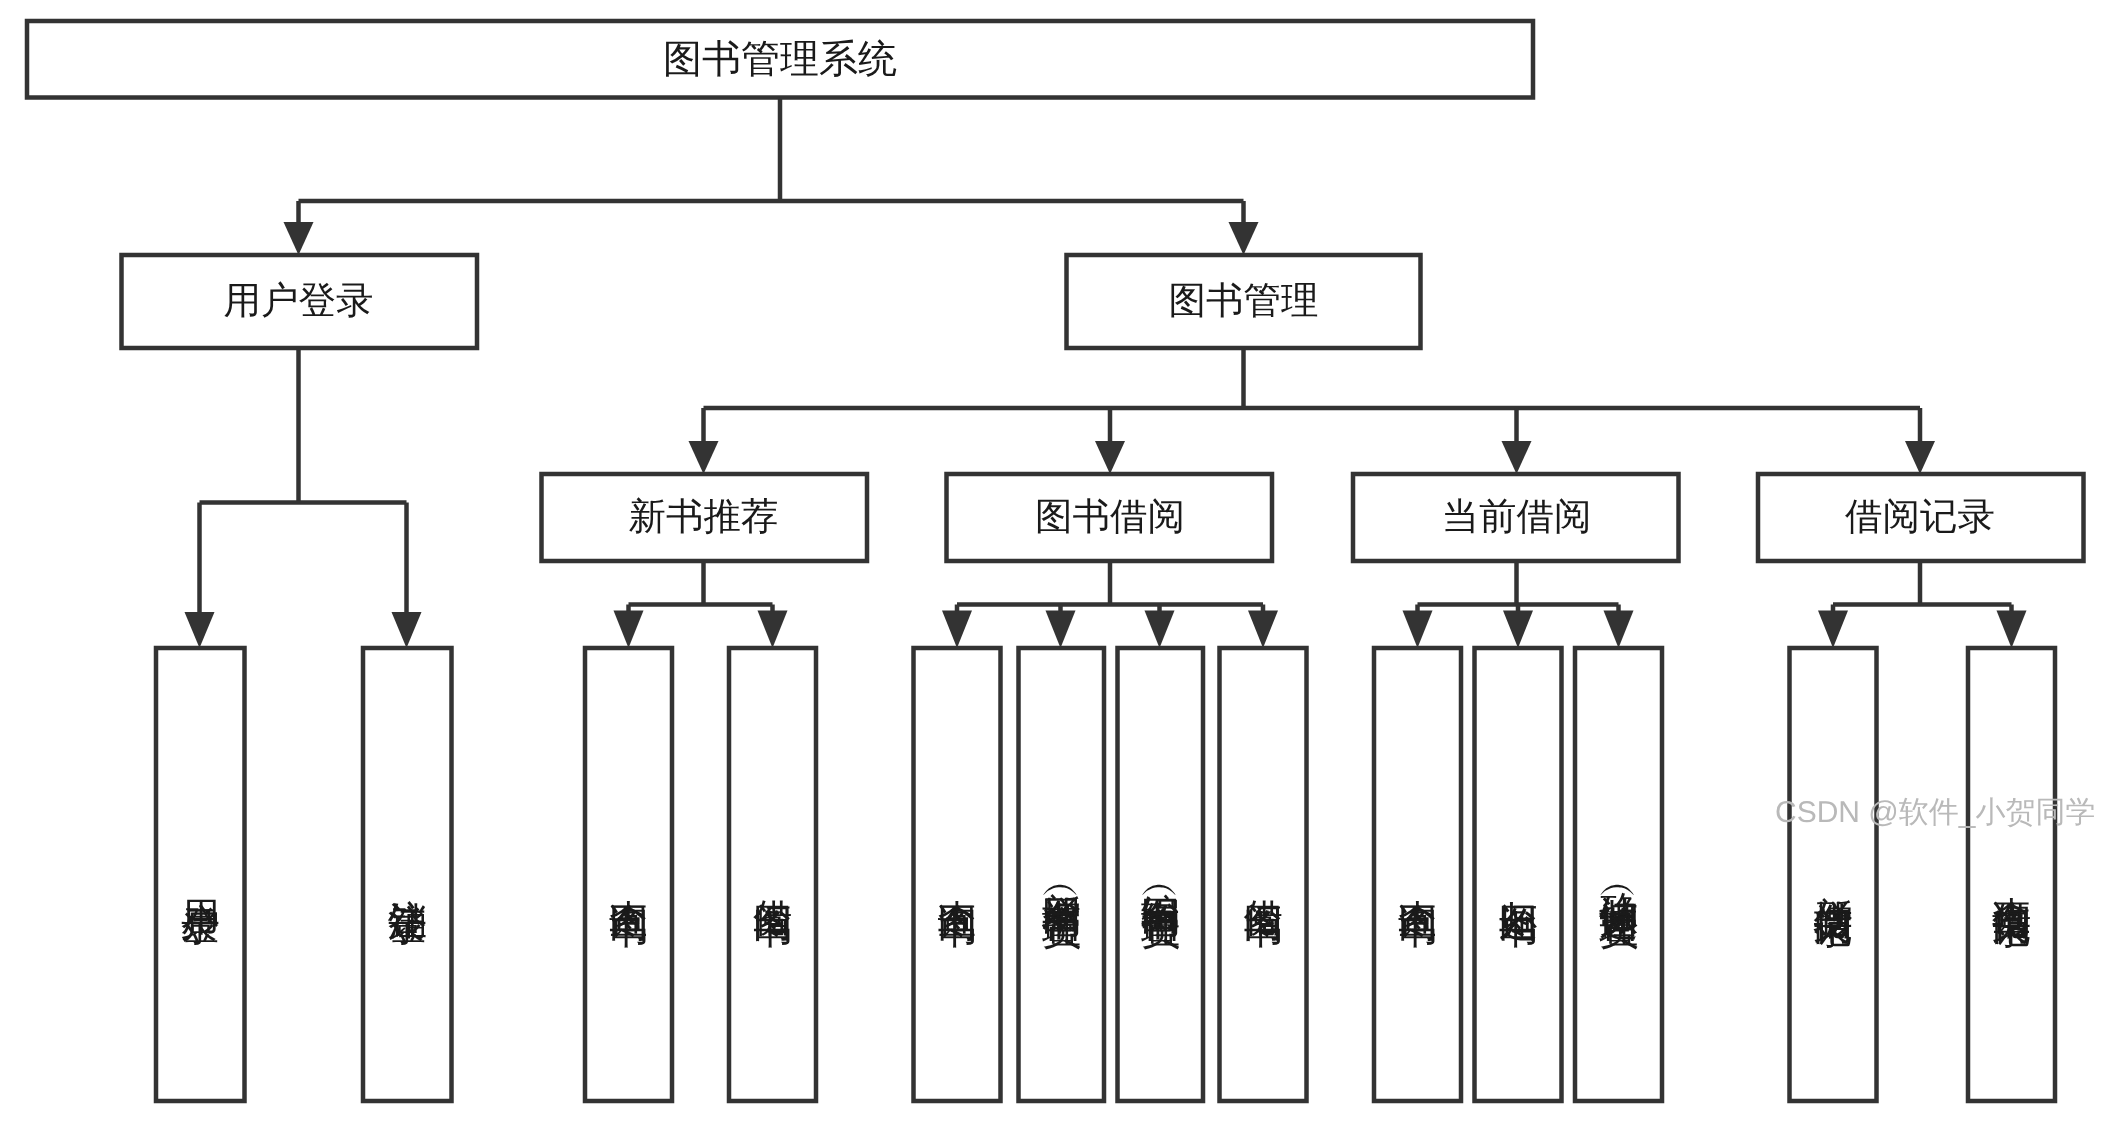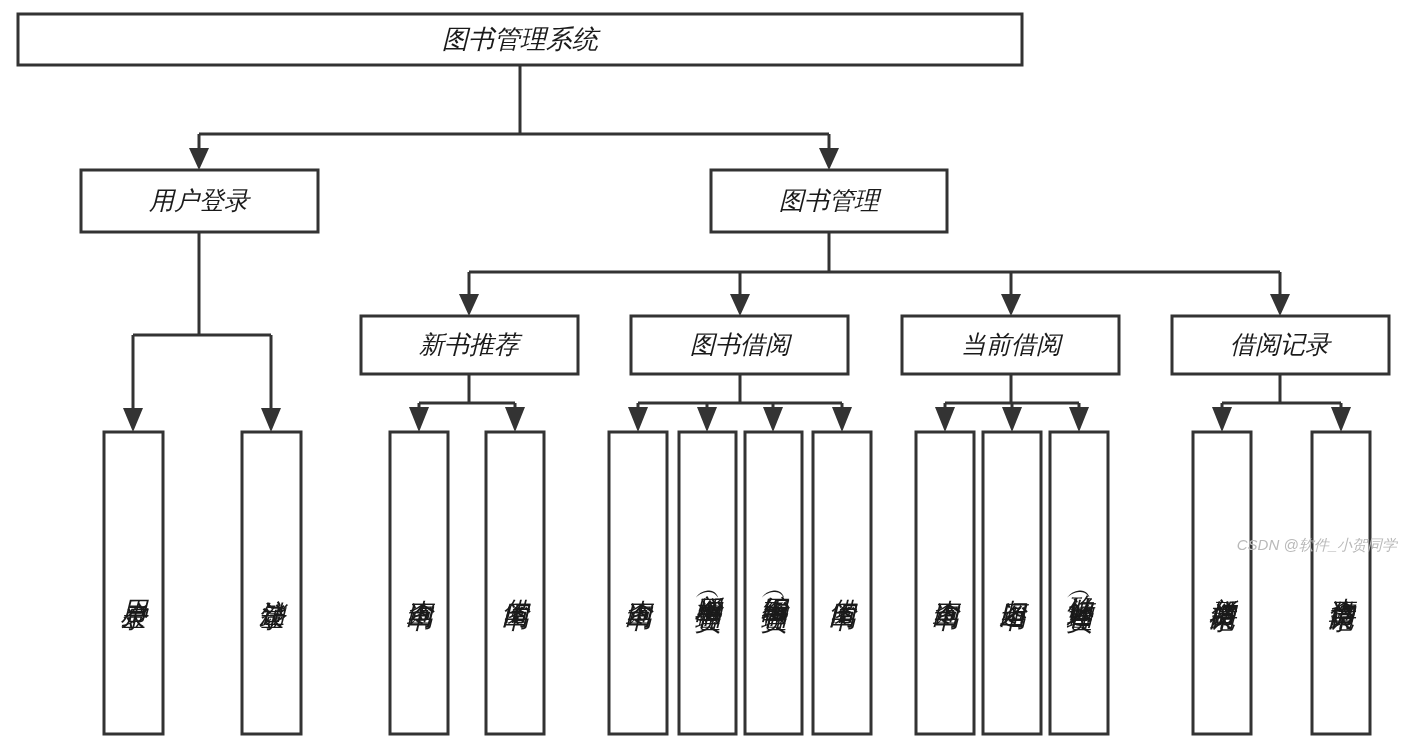--- a/index.html
+++ b/index.html
@@ -13,21 +13,20 @@
     font-family: "Liberation Sans", "DejaVu Sans", sans-serif;
     overflow: hidden;
     position: relative;
   }
   #diagram-root {
     position: absolute;
     left: 0;
     top: 0;
     width: 1405px;
     height: 561px;
-    font-style: italic;
   }
   svg.diagram {
     display: block;
     width: 1405px;
     height: 747px;
     background: #ffffff;
   }
   .node-box {
     fill: #ffffff;
     stroke: #333333;
@@ -72,21 +71,21 @@
     line-height: 1.05;
     letter-spacing: 2px;
     color: #1a1a1a;
     white-space: nowrap;
   }
   .watermark {
     position: absolute;
     right: 8px;
     bottom: 6px;
     font-family: "Liberation Sans", "DejaVu Sans", sans-serif;
-    font-size: 15px;
+    font-size: 20px;
     color: #b9b9b9;
     white-space: nowrap;
     user-select: none;
   }
 </style>
 </head>
 <body>
 
 <div id="diagram-root">
 

